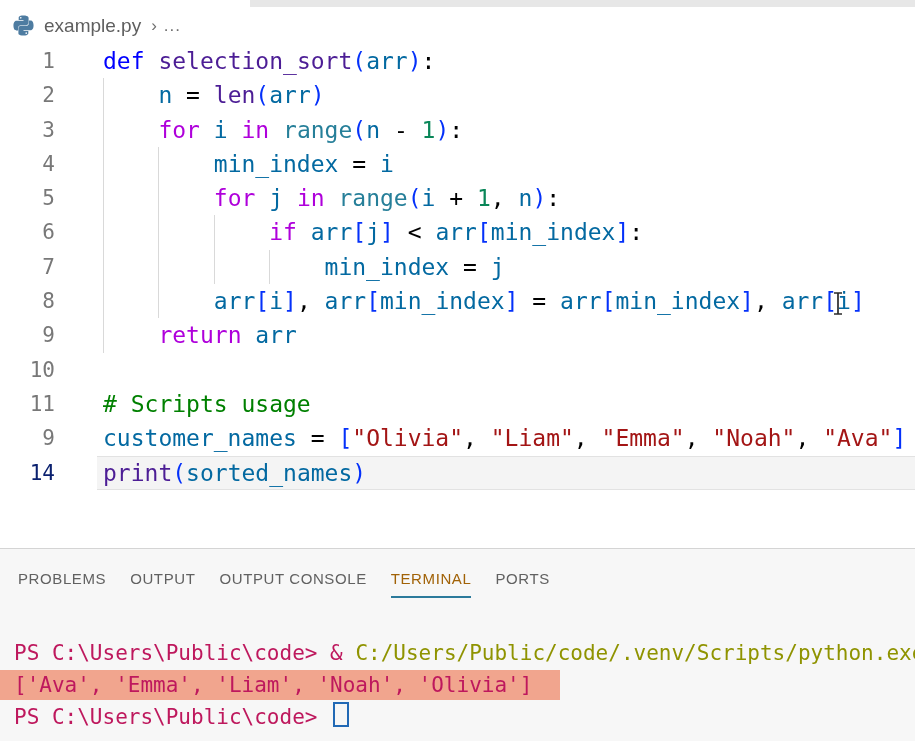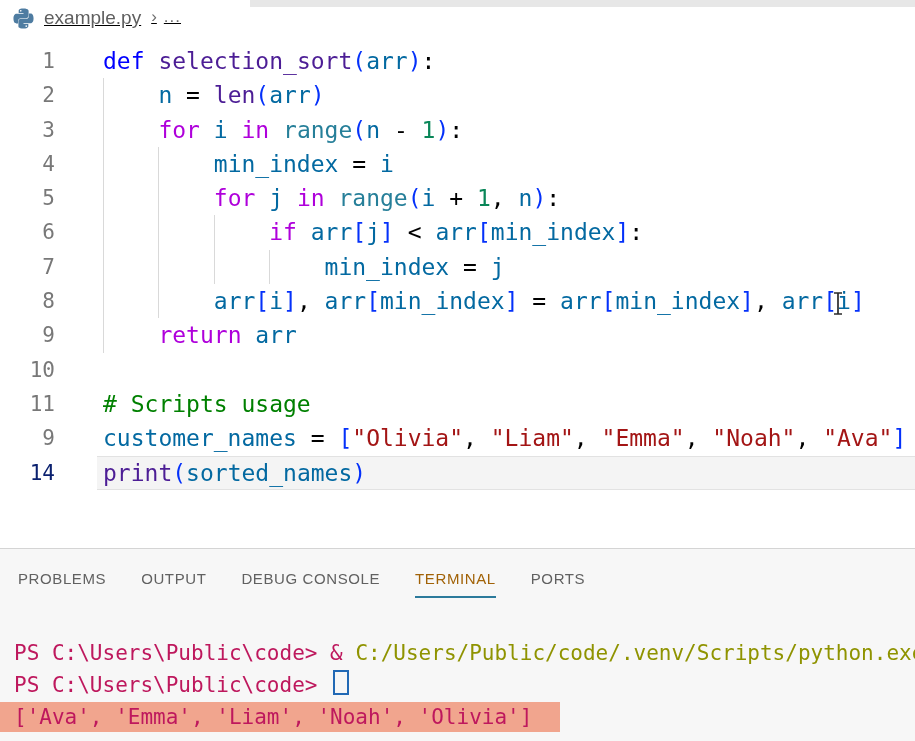--- a/index.html
+++ b/index.html
@@ -3,21 +3,21 @@
 <meta charset="utf-8">
 <style>
   html,body{margin:0;padding:0;}
   body{
     width:915px;height:741px;position:relative;overflow:hidden;
     background:#ffffff;font-family:"Liberation Sans",sans-serif;
   }
   
   .top-strip{position:absolute;top:0;left:250px;right:0;height:7px;background:#e7e7e7;}
   
-  .breadcrumb{position:absolute;top:7px;left:0;right:0;height:37px;display:flex;align-items:flex-start;padding-left:12px;background:#ffffff;text-decoration:underline;}
+  .breadcrumb{position:absolute;top:7px;left:0;right:0;height:37px;display:flex;align-items:center;padding-left:12px;background:#ffffff;}
   .crumb-icon{width:23px;height:23px;margin-right:9px;flex:0 0 auto;}
   .crumb-file{font-size:19px;color:#5f5f5f;}
   .crumb-sep{font-size:17px;color:#6f6f6f;margin:0 7px 0 10px;}
   .crumb-more{font-size:17px;color:#6f6f6f;letter-spacing:1px;}
   
   .editor{position:absolute;top:44px;left:0;right:0;font-family:"DejaVu Sans Mono","Liberation Mono",monospace;font-size:23px;}
   .code-row{position:relative;height:34.3px;}
   .line-hl{position:absolute;left:97px;right:0;top:0;bottom:0;background:#f4f4f4;border-top:1px solid #e2e2e2;border-bottom:1px solid #e2e2e2;}
   .ln{position:absolute;left:0;top:0;width:55px;text-align:right;font-size:21px;line-height:34.3px;color:#787878;}
   .code-row.active .ln{color:#0b216f;}
@@ -30,21 +30,21 @@
   .c-v{color:#0369a1}   
   .c-n{color:#098658}   
   .c-s{color:#a31515}   
   .c-c{color:#008000}   
   .c-b{color:#0431fa}   
   .c-o{color:#000000}   
   .mouse-ibeam{position:absolute;left:831px;top:291px;width:14px;height:25px;}
   
   .panel-divider{position:absolute;top:548px;left:0;right:0;height:1px;background:#d4d4d4;}
   .panel{position:absolute;top:549px;left:0;right:0;bottom:0;background:#f7f7f7;}
-  .tab-row{display:flex;gap:35px;padding:21px 0 0 18px;}
+  .tab-row{display:flex;gap:24px;padding:21px 0 0 18px;}
   .tab{font-size:15px;letter-spacing:0.6px;color:#616161;padding-bottom:9px;border-bottom:2px solid transparent;cursor:pointer;white-space:nowrap;}
   .tab.active{color:#a16207;border-bottom-color:#2b7a9b;}
   .terminal{position:absolute;top:88px;left:0;right:0;font-family:"DejaVu Sans Mono","Liberation Mono",monospace;}
   .trow{position:relative;height:32px;line-height:32px;padding-left:14px;font-size:21px;color:#1c1c1c;white-space:pre;}
   .trow span{position:relative;}
   .band{position:absolute;left:0;top:1px;bottom:1px;width:560px;background:#f1a58e;}
   .t-p{color:#be185d;}
   .t-cmd{color:#8f9300;}
   .term-cursor{display:inline-block;width:12px;height:21px;border:2px solid #2269b5;vertical-align:-3px;margin-left:3px;background:transparent;}
 </style>
@@ -138,22 +138,22 @@
 <svg class="mouse-ibeam" viewBox="0 0 14 25">
   <path d="M3 2 h8 M7 2 v21 M3 23 h8" stroke="#2b2b2b" stroke-width="1.7" fill="none"></path>
 </svg>
 
 <div class="panel-divider"></div>
 
 <div class="panel">
   <div class="tab-row">
       <div class="tab">PROBLEMS</div>
       <div class="tab">OUTPUT</div>
-      <div class="tab">DEBUG CONSOLE</div>
+      <div class="tab">OUTPUT CONSOLE</div>
       <div class="tab active">TERMINAL</div>
       <div class="tab">PORTS</div>
     </div>
   <div class="terminal">
       <div class="trow"><span class="t-p">PS C:\Users\Public\code&gt; &amp; </span><span class="t-cmd">C:/Users/Public/code/.venv/Scripts/python.exe</span></div>
+      <div class="trow"><div class="band"></div><span class="t-p">['Ava', 'Emma', 'Liam', 'Noah', 'Olivia']</span></div>
       <div class="trow"><span class="t-p">PS C:\Users\Public\code&gt; </span><span class="term-cursor"></span></div>
-      <div class="trow"><div class="band"></div><span class="t-p">['Ava', 'Emma', 'Liam', 'Noah', 'Olivia']</span></div>
     </div>
 </div>
 
 </body></html>

